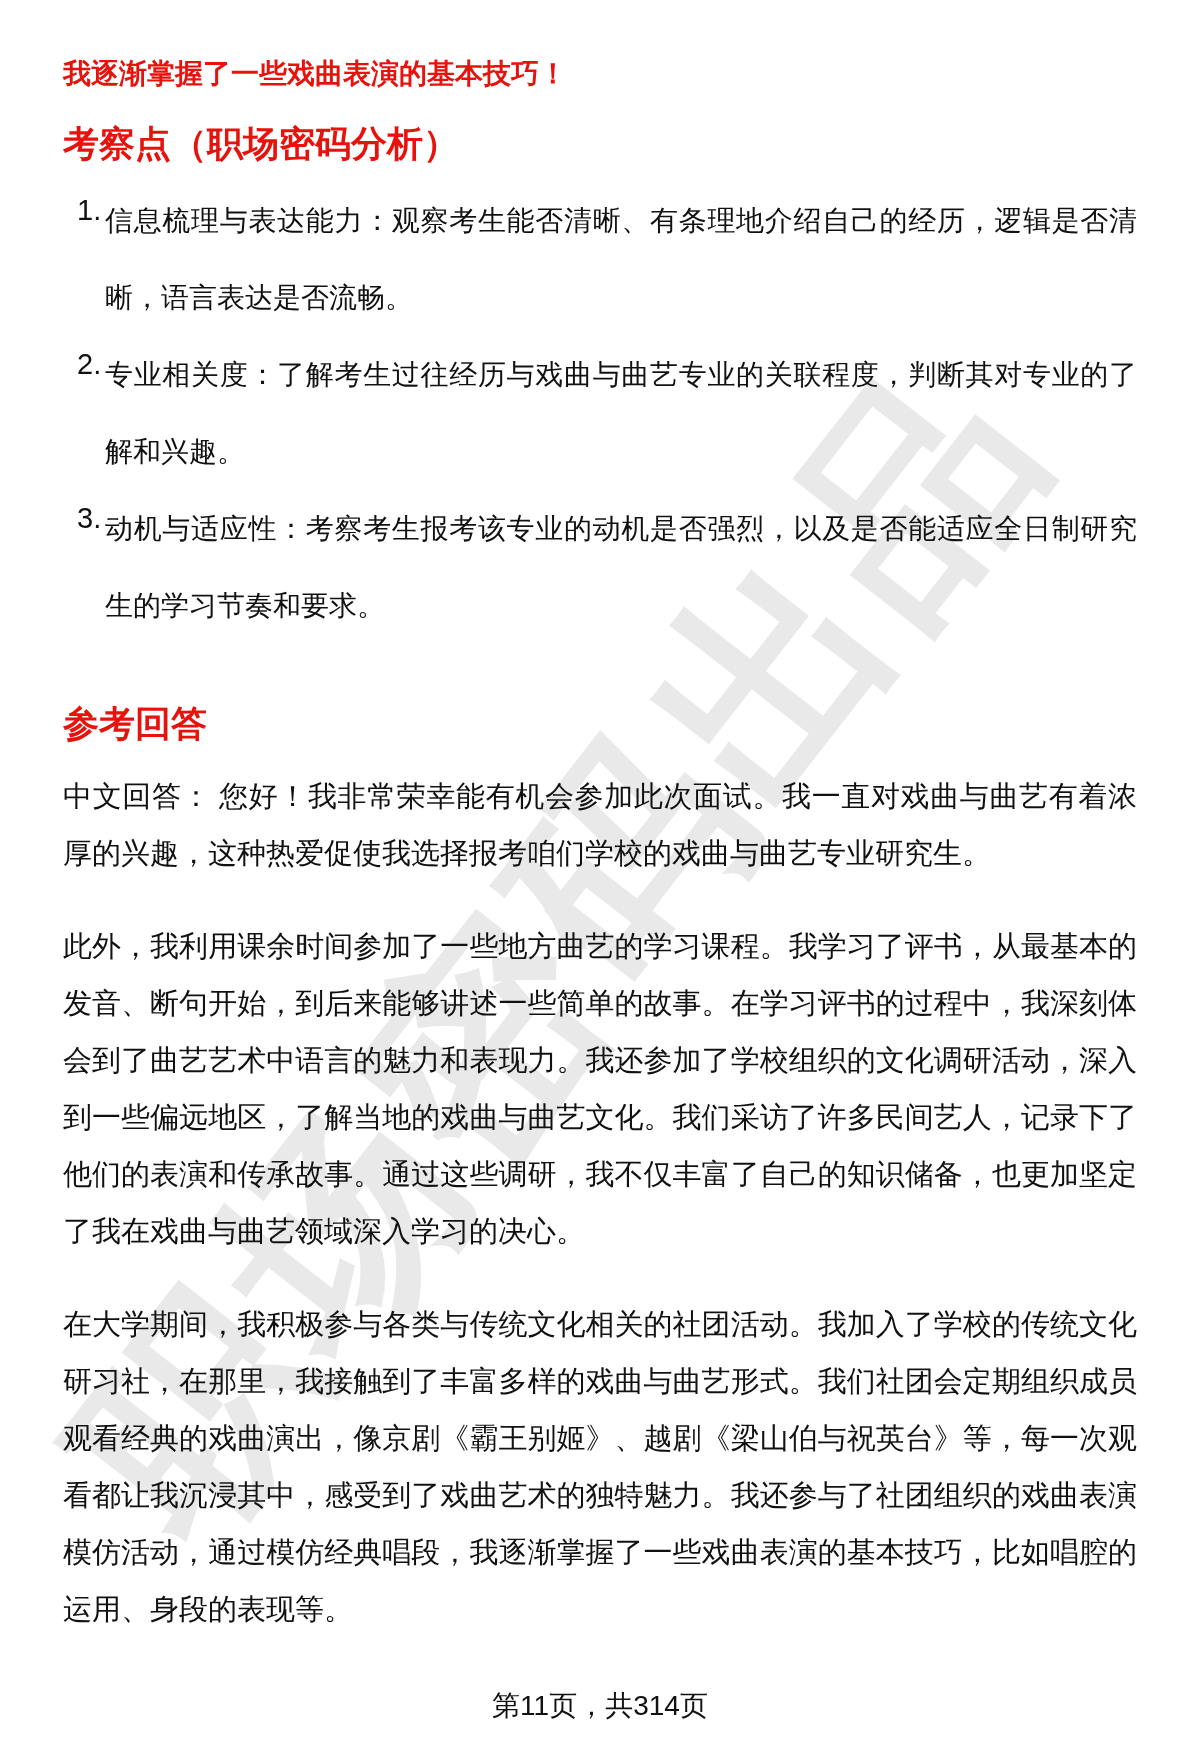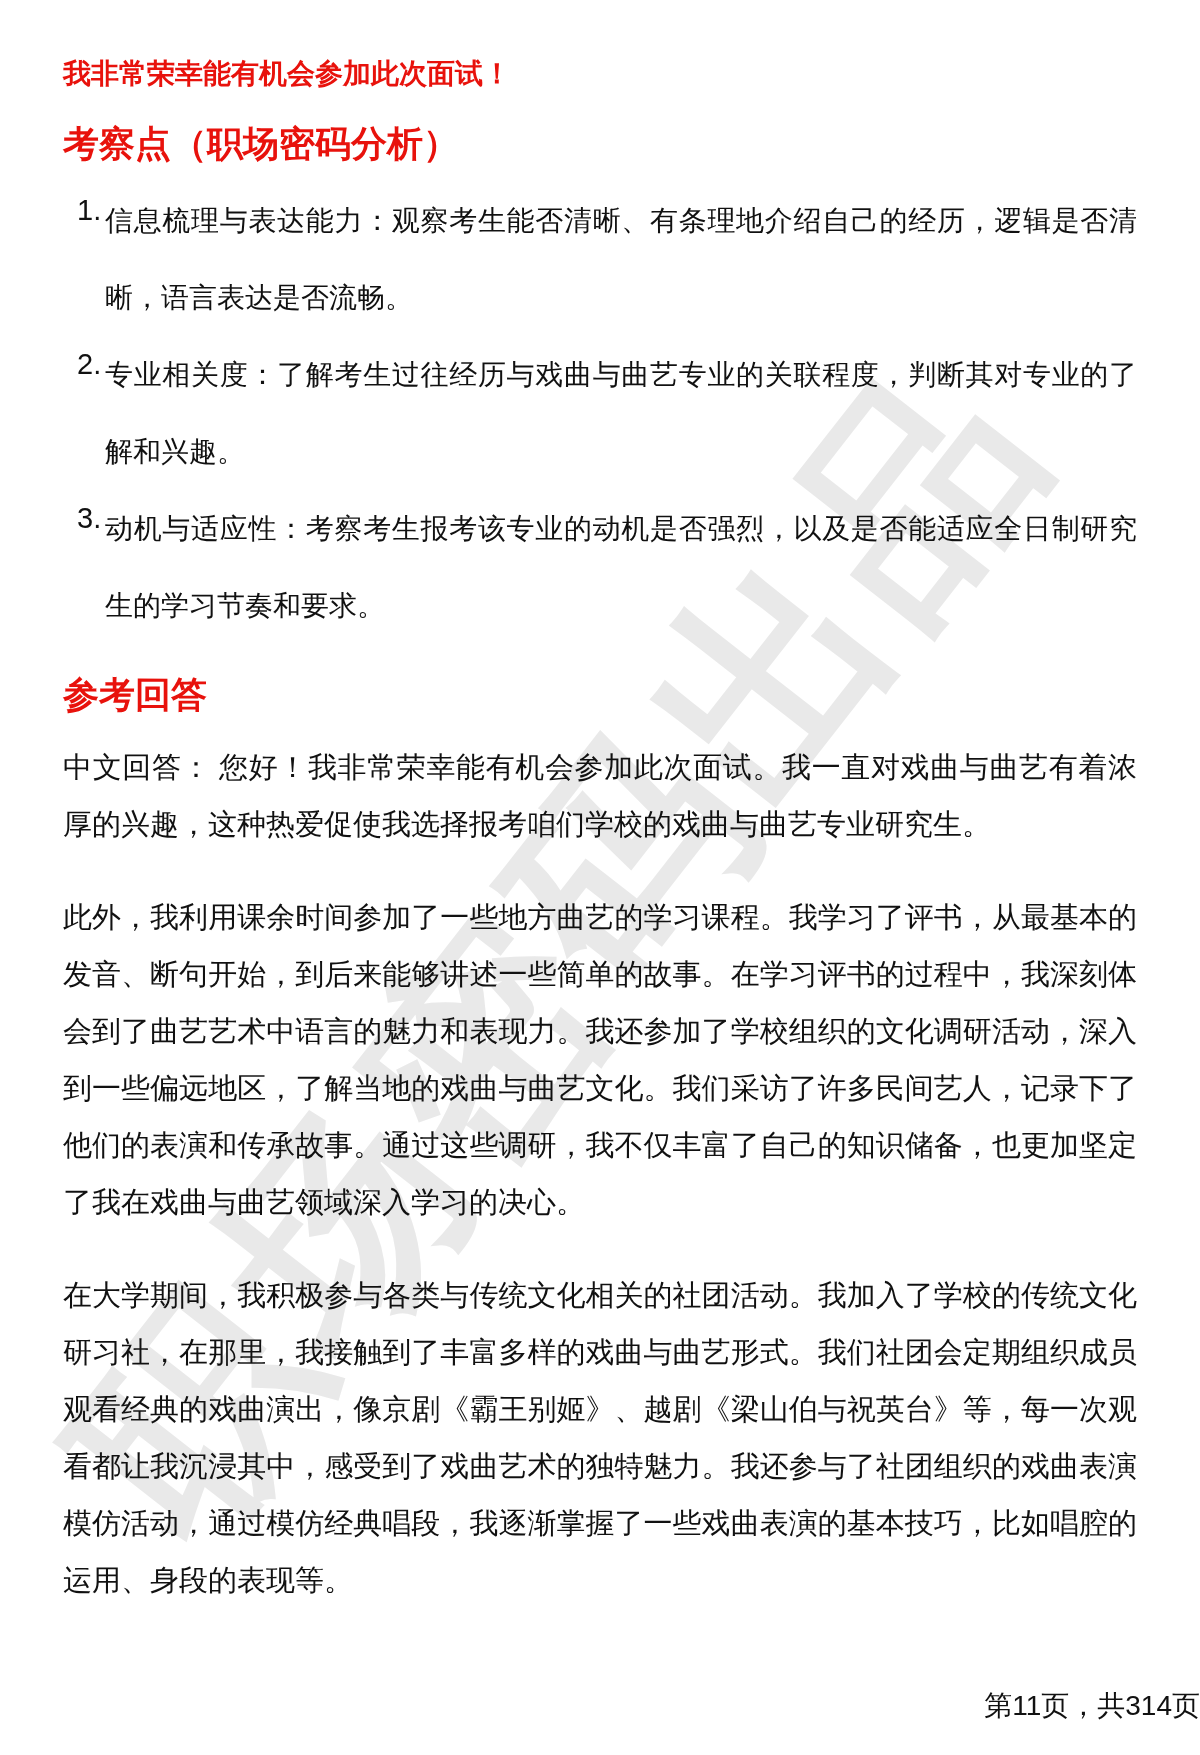--- a/index.html
+++ b/index.html
@@ -64,49 +64,49 @@
     box-sizing: border-box;
     font-size: 29px;
     line-height: 57px;
   }
   .point .txt {
     flex: 1;
     font-size: 28px;
     line-height: 77px;
     text-align: justify;
   }
-  .sec-title.second { margin-top: 33px; }
+  .sec-title.second { margin-top: 62px; }
   .answer-paragraph {
     margin: 36px 0 0 0;
     font-size: 29px;
     line-height: 57px;
     text-align: justify;
     font-family: Liberation Serif, serif;
   }
   .answer-paragraph.first { margin-top: 26px; }
   .footer {
     position: absolute;
     left: 0; right: 0;
     bottom: 30px;
-    text-align: right;
+    text-align: center;
     font-size: 28px;
     color: #111111;
     z-index: 1;
   }
 </style>
 </head>
 <body>
 
 <div class="page">
 
   <div class="watermark">职场密码出品</div>
 
   <div class="content">
 
-    <h2 class="warning">我非常荣幸能有机会参加此次面试！</h2>
+    <h2 class="warning">我逐渐掌握了一些戏曲表演的基本技巧！</h2>
 
     <h2 class="sec-title">考察点（职场密码分析）</h2>
 
     <ol class="points">
       <li class="point">
         <span class="num">1.</span>
         <span class="txt">信息梳理与表达能力：观察考生能否清晰、有条理地介绍自己的经历，逻辑是否清晰，语言表达是否流畅。</span>
       </li>
       <li class="point">
         <span class="num">2.</span>

